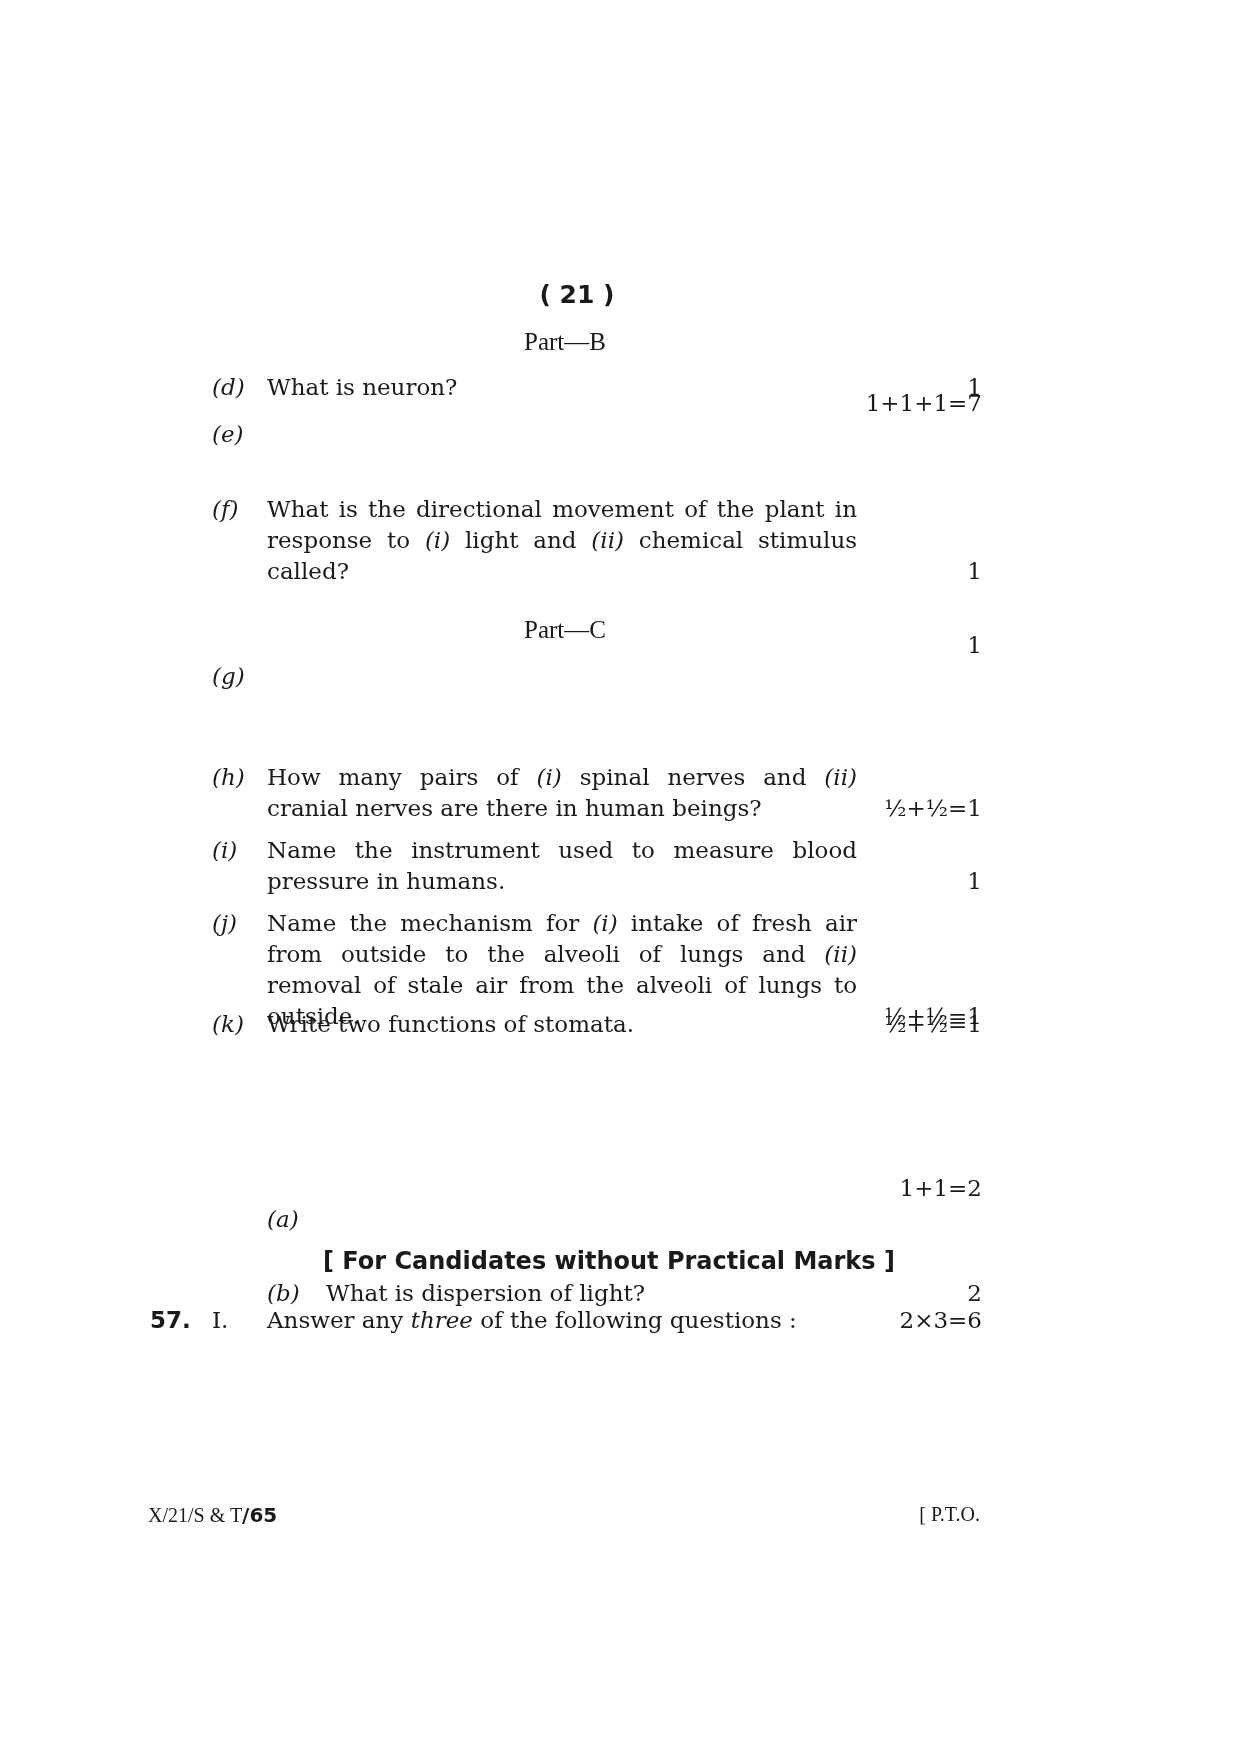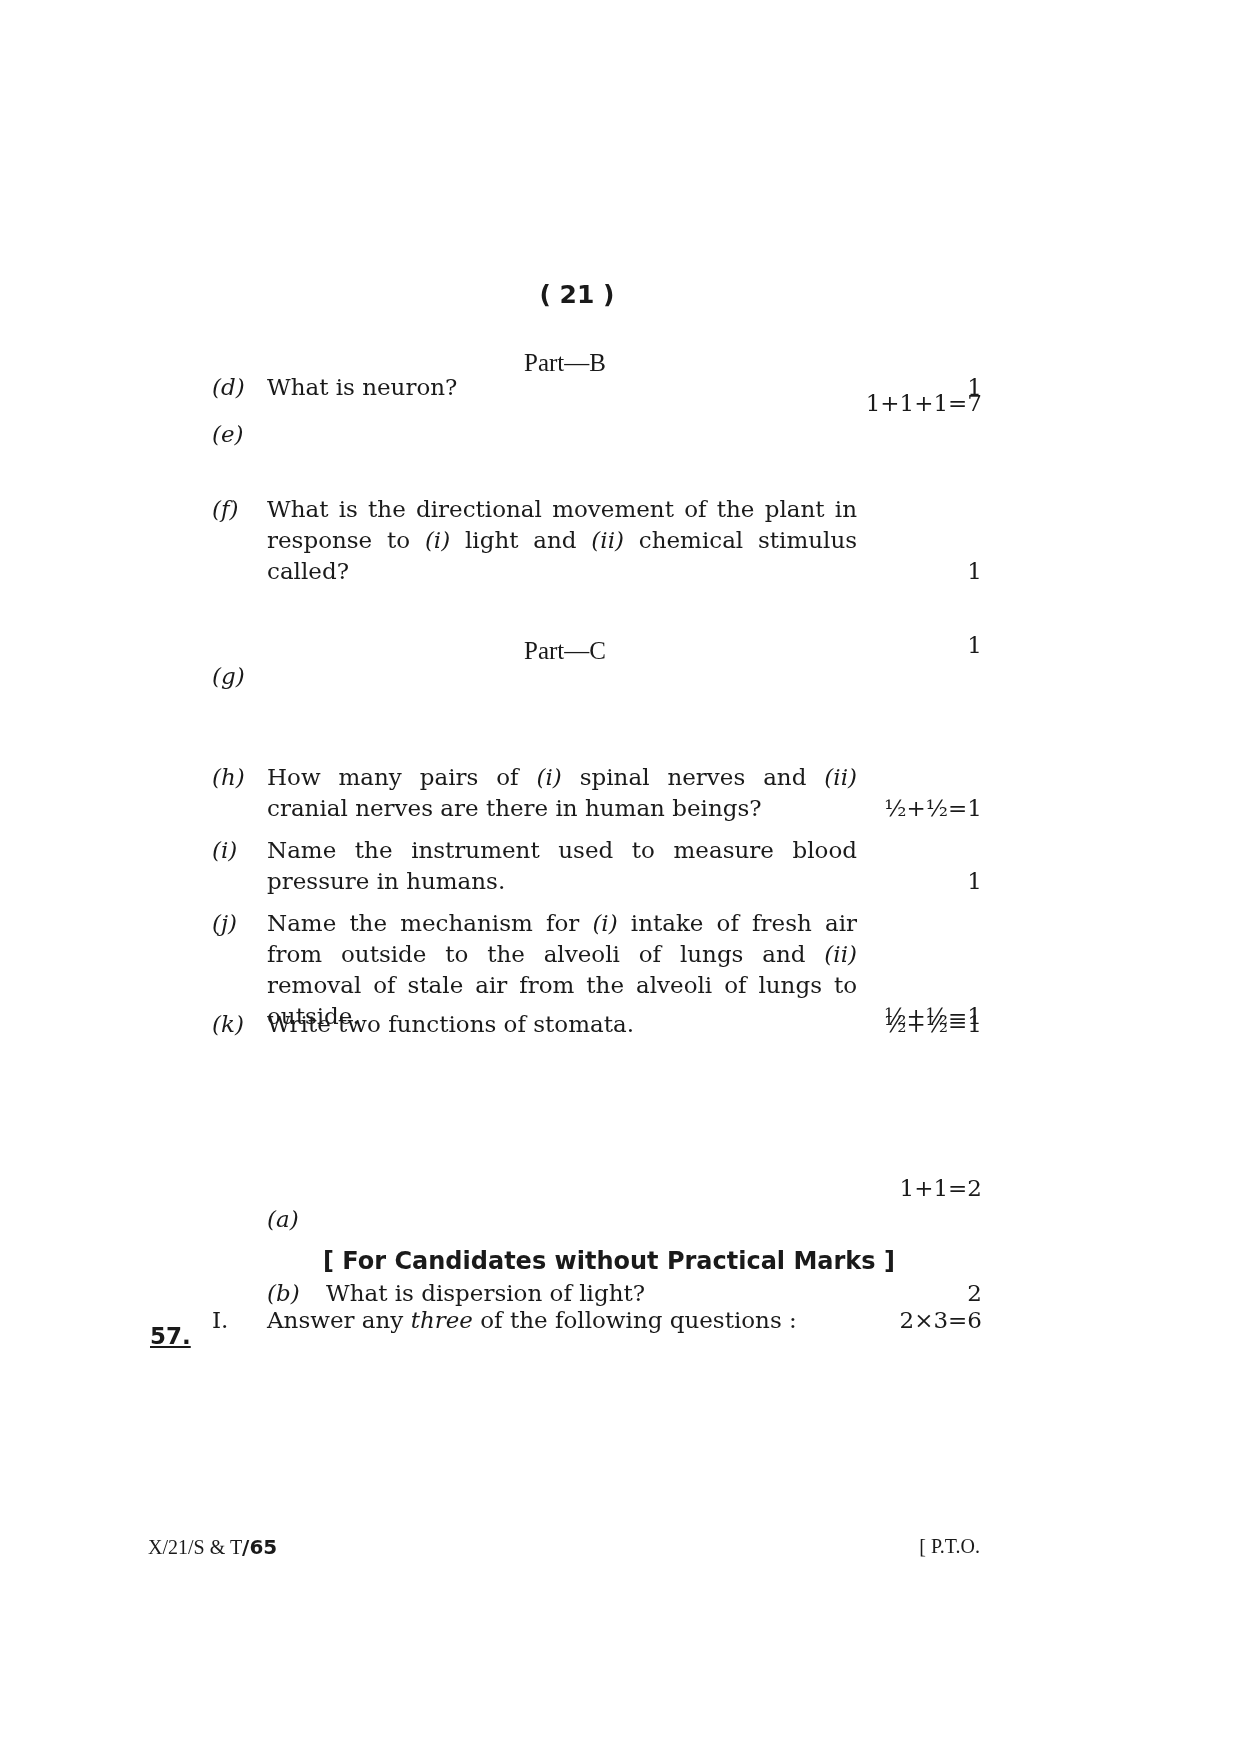--- a/index.html
+++ b/index.html
@@ -1,39 +1,39 @@
 <!DOCTYPE html>
 <html><head>
 <meta charset="utf-8">
 <style>
   html, body { margin:0; padding:0; background:#fff; }
   body { width:1241px; height:1754px; position:relative; color:#1a1a1a;
          font-family:"DejaVu Serif", "Liberation Serif", serif; overflow:hidden; }
   .page-num { position:absolute; top:280px; left:0; width:1130px; text-align:center;
               font-family:"DejaVu Sans", sans-serif; font-weight:bold; font-size:25px;padding-left:12px; }
   .part { position:absolute; left:0; width:1130px; text-align:center; font-size:25px;
-          font-family:"Liberation Serif", serif;margin-top:21px; }
+          font-family:"Liberation Serif", serif; }
   .q { position:absolute; left:212px; width:770px; font-size:23px; line-height:31px;
        font-family:"DejaVu Serif", serif; }
   .q .lbl { position:absolute; left:0; top:0; font-style:italic; }
   .q .body { margin-left:55px; width:655px; text-align:justify; text-align-last:left; }
   .q .marks { position:absolute; right:0; bottom:0; white-space:nowrap; }
   i { font-style:italic; }
   .heading { position:absolute; top:1247px; left:0; width:1130px; text-align:center;
              font-family:"DejaVu Sans", sans-serif; font-weight:bold; font-size:24px;padding-left:44px; }
   .q57 { position:absolute; top:1305px; left:150px; width:832px; font-size:23px; line-height:31px; }
-  .q57 .num { position:absolute; left:0; top:16px; font-family:"DejaVu Sans", sans-serif; font-weight:bold;text-decoration:underline; }
+  .q57 .num { position:absolute; left:0; top:0; font-family:"DejaVu Sans", sans-serif; font-weight:bold; }
   .q57 .roman { position:absolute; left:62px; top:0; }
   .q57 .txt { position:absolute; left:117px; top:0; }
   .q57 .marks { position:absolute; right:0; top:0; }
   .sub { position:absolute; left:267px; width:715px; font-size:23px; line-height:31px; }
   .sub .lbl { position:absolute; left:0; top:0; font-style:italic; }
   .sub .body { margin-left:59px; width:590px; text-align:justify; text-align-last:left; }
   .sub .marks { position:absolute; right:0; bottom:0; }
-  .footer { position:absolute; top:1503px; font-size:20px; font-family:"Liberation Serif", serif;margin-top:32px; }
+  .footer { position:absolute; top:1503px; font-size:20px; font-family:"Liberation Serif", serif; }
 </style>
 </head>
 <body>
 
 <div class="page-num">( 21 )</div>
 
 <div class="part" style="top:328px;">Part—B</div>
 
 <div class="q" style="top:372px;">
   <span class="lbl">(d)</span>

